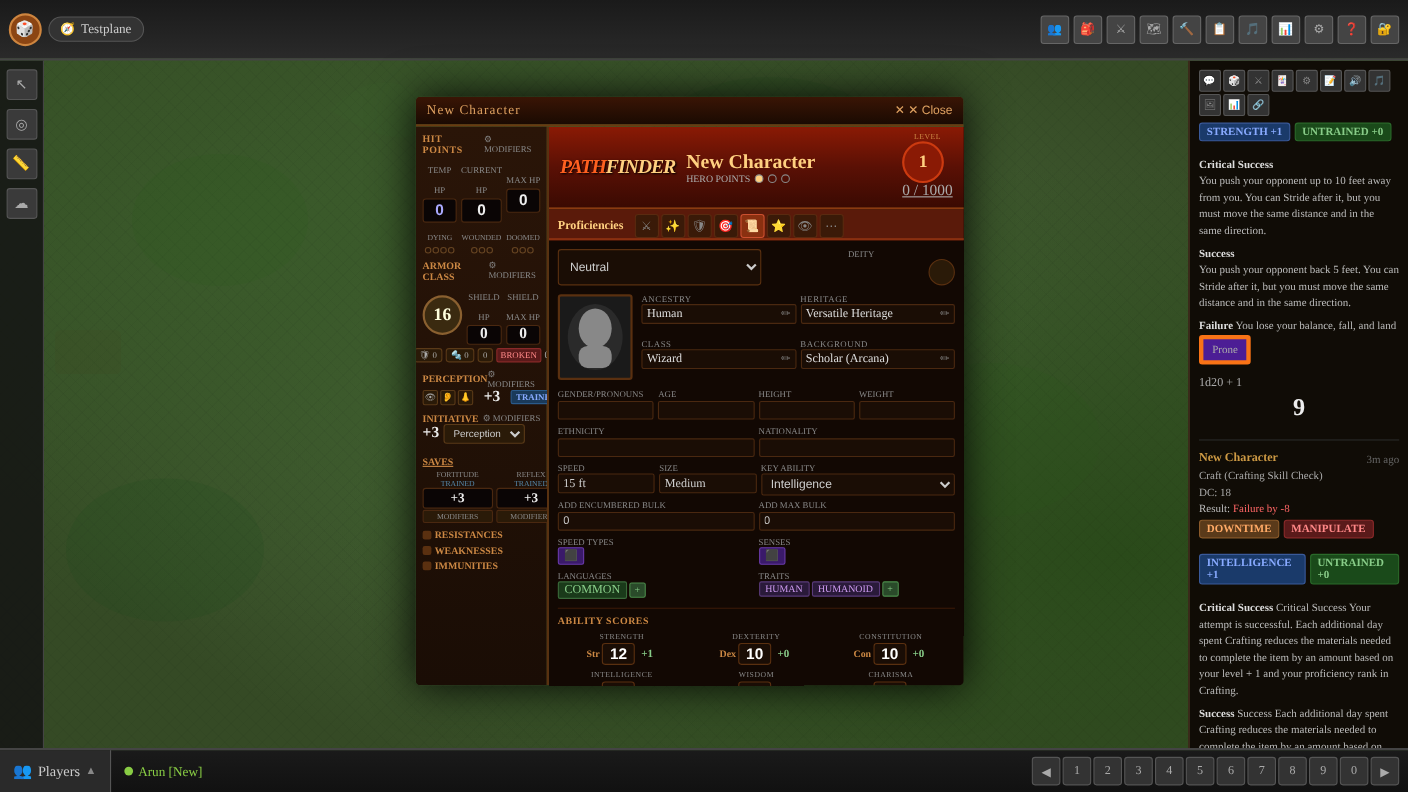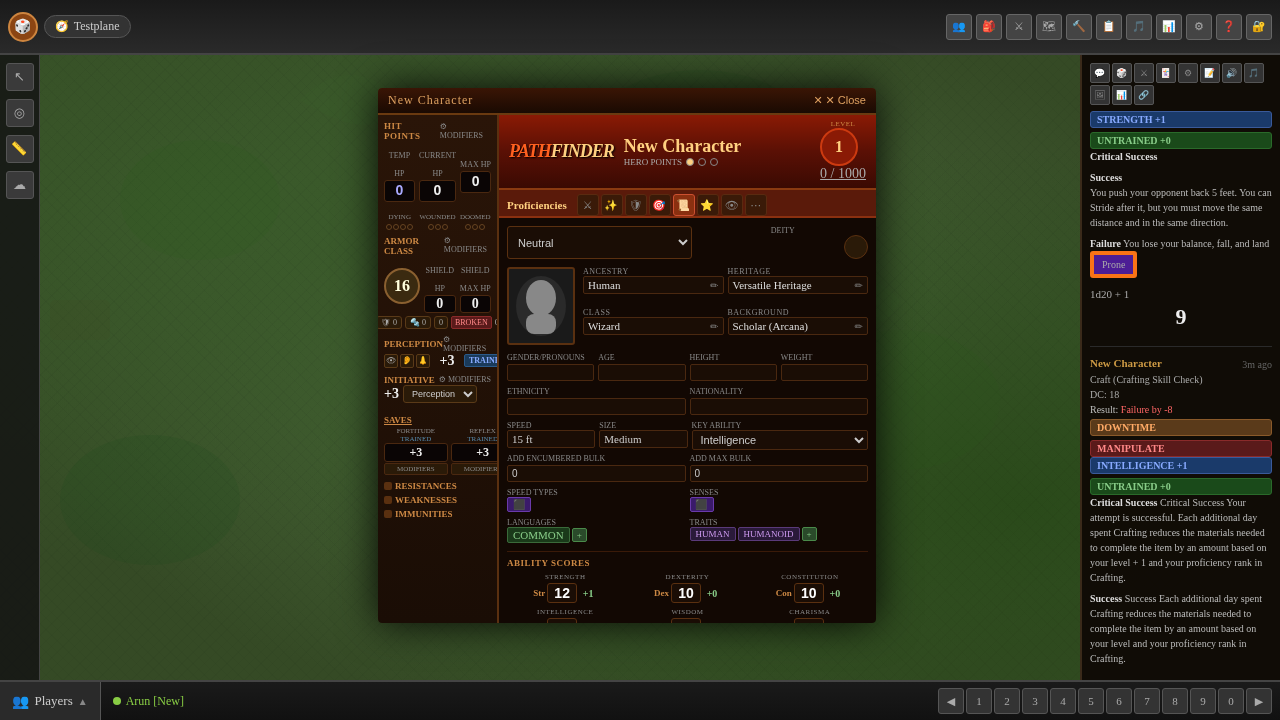--- a/index.html
+++ b/index.html
@@ -237,22 +237,21 @@
       align-items: center;
       justify-content: center;
       color: #888;
       font-size: 9px;
       cursor: pointer;
     }
 
     .badge-row {
       display: flex;
       gap: 4px;
-      margin-bottom: 0;
-      flex-direction: column;
+      margin-bottom: 14px;
     }
 
     .badge {
       padding: 2px 6px;
       border-radius: 3px;
       font-size: 10px;
       font-weight: bold;
     }
 
     .badge-blue { background: #1a3a6a; color: #88aaff; border: 1px solid #3a5a9a; }
@@ -1255,20 +1254,21 @@
   </div>
 
   <div class="rp-section">
     <div class="badge-row">
       <span class="badge badge-blue">STRENGTH +1</span>
       <span class="badge badge-green">UNTRAINED +0</span>
     </div>
 
     <div class="rp-text">
       <b>Critical Success</b><br>
+      <span>You push your opponent up to 10 feet away from you. You can Stride after it, but you must move the same distance and in the same direction.</span>
     </div>
 
     <div class="rp-text">
       <b>Success</b><br>
       <span>You push your opponent back 5 feet. You can Stride after it, but you must move the same distance and in the same direction.</span>
     </div>
 
     <div class="rp-text">
       <b>Failure</b>
       <span>You lose your balance, fall, and land</span>

